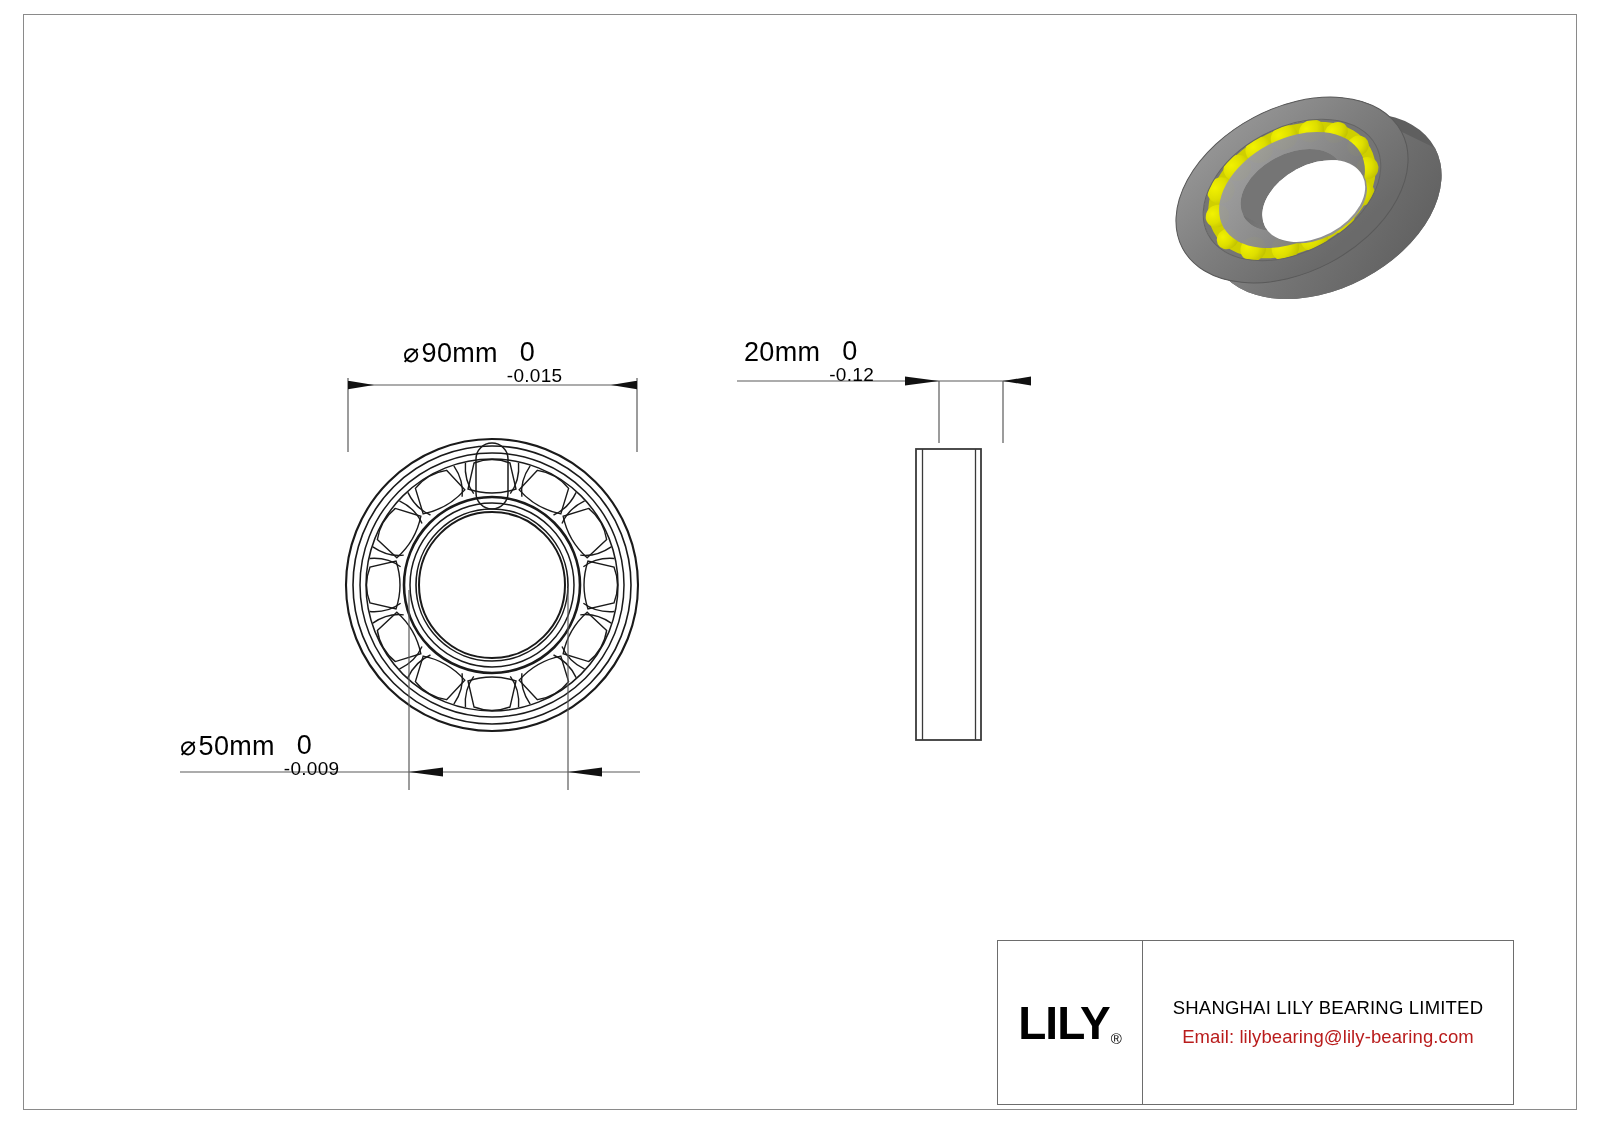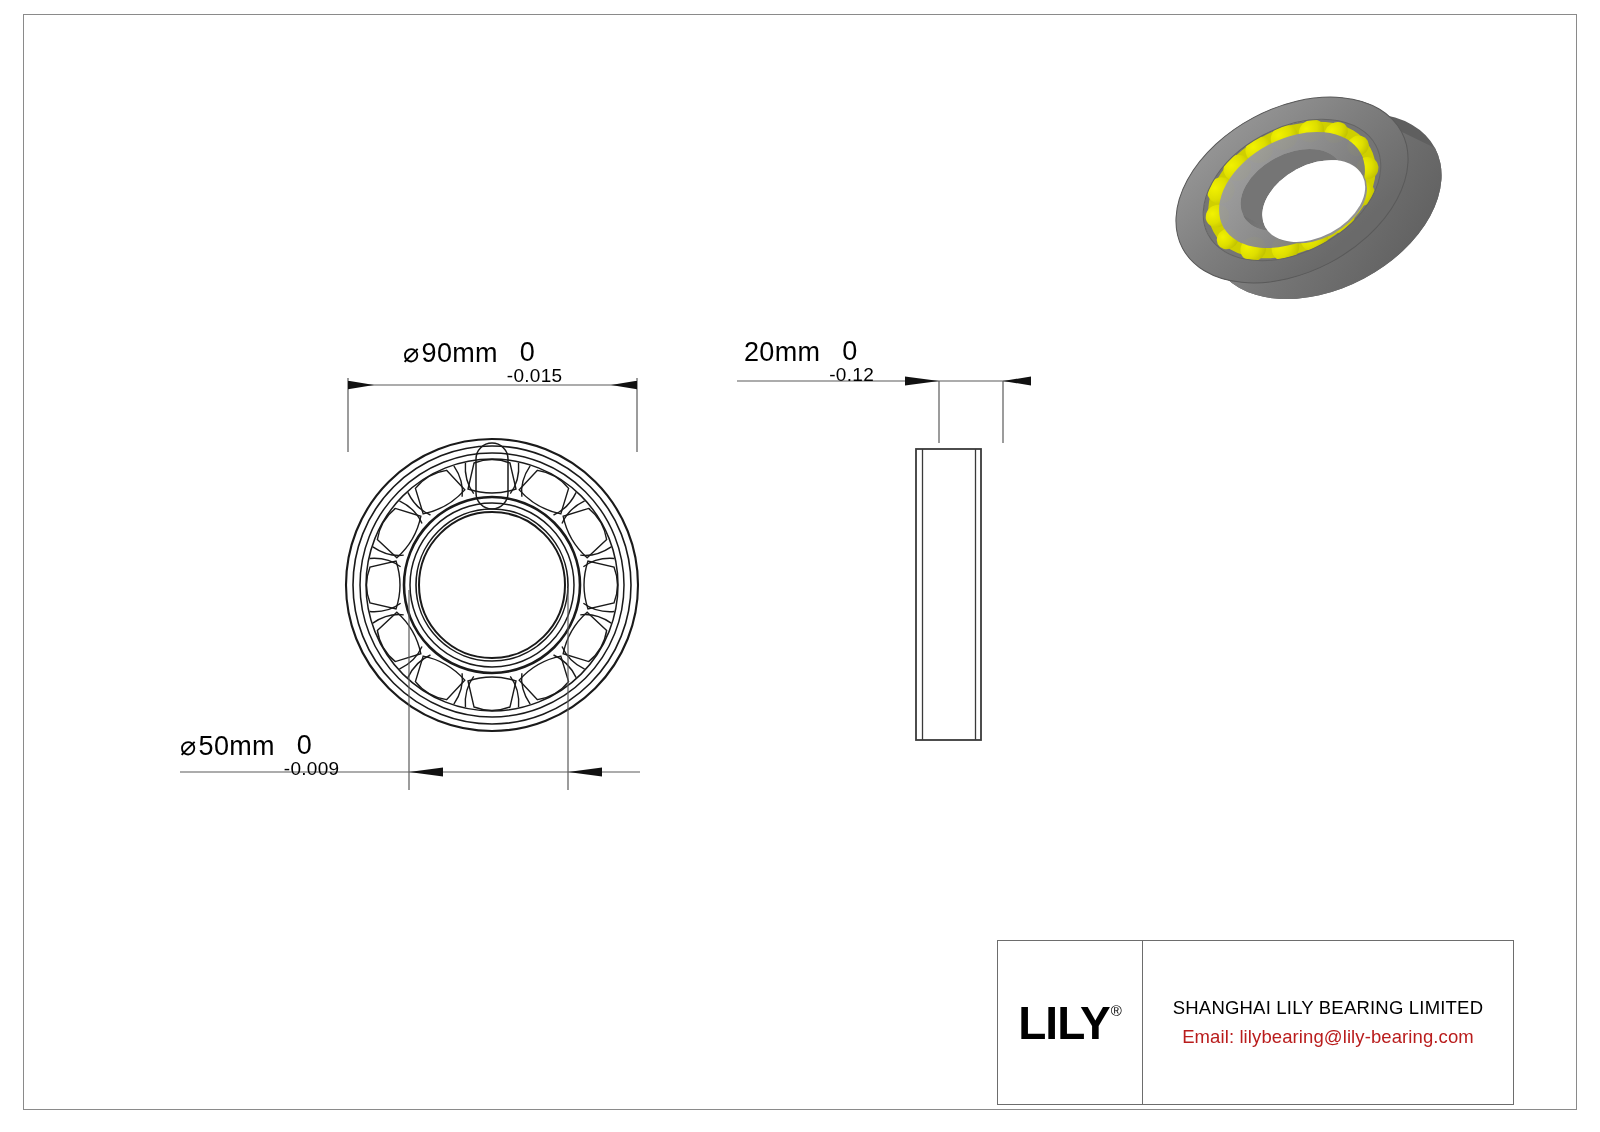--- a/index.html
+++ b/index.html
@@ -58,21 +58,21 @@
   .tb-logo-cell {
     width: 145px;
     border-right: 1.5px solid #6d6d6d;
     display: flex;
     align-items: center;
     justify-content: center;
     box-sizing: border-box;
   }
   .logo-wrap {
     display: inline-flex;
-    align-items: flex-start;
+    align-items: flex-end;
     line-height: 1;
   }
   .logo-text {
     font-family: "Liberation Sans", sans-serif;
     font-size: 46px;
     font-weight: 700;
     letter-spacing: -1px;
     color: #000;
     line-height: 1;
   }

